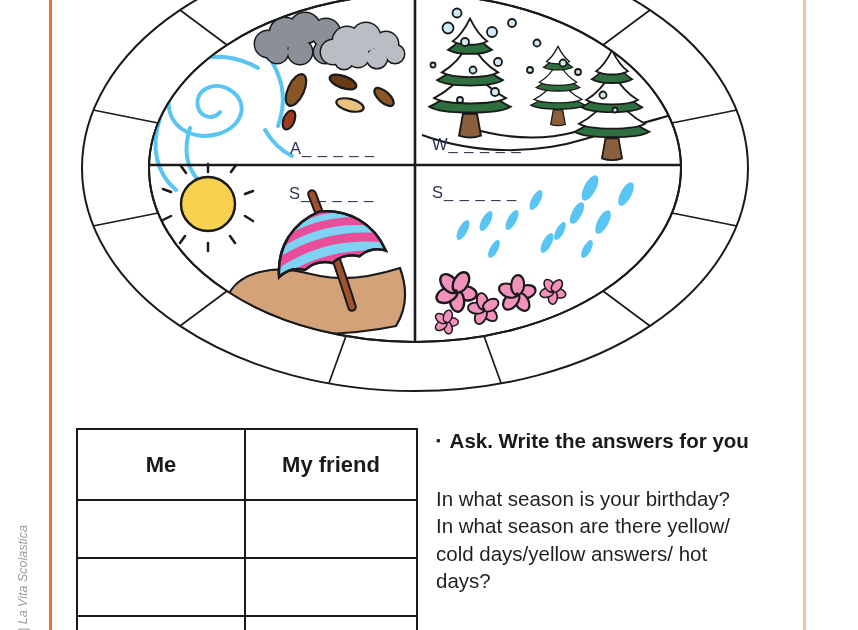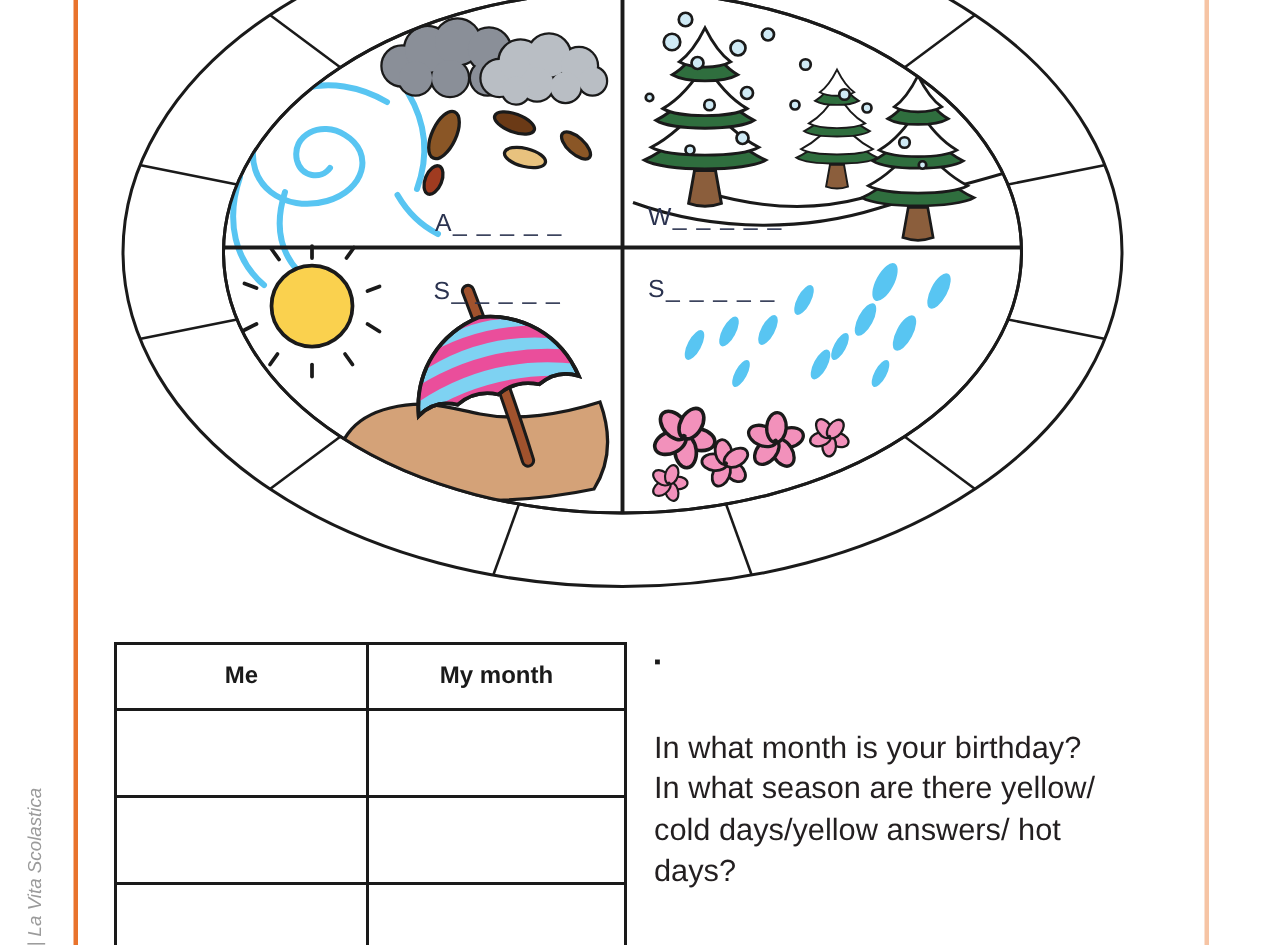--- a/index.html
+++ b/index.html
@@ -10,21 +10,21 @@
   .rule-right{left:803px;width:3px;background:#f6c4a4;}
   .side-text{position:absolute;left:16px;top:631px;transform:rotate(-90deg);
     transform-origin:0 0;white-space:nowrap;font-style:italic;
     font-size:12.5px;color:#9b9b9b;}
   .wheel-wrap{position:absolute;left:0;top:0;width:858px;height:422px;}
   svg text.blank{font-family:"Liberation Sans",sans-serif;font-size:16.5px;
     letter-spacing:1px;fill:#2b3350;}
   .answer-table{position:absolute;left:76px;top:428px;width:338px;
     border:2px solid #1a1a1a;background:#fff;}
   .t-row{display:flex;height:56px;border-top:2px solid #1a1a1a;}
-  .t-row.head{height:42px;border-top:none;font-weight:bold;font-size:16px;color:#1a1a1a;}
+  .t-row.head{height:69px;border-top:none;font-weight:bold;font-size:22px;color:#1a1a1a;}
   .t-cell{flex:0 0 166px;display:flex;align-items:center;justify-content:center;}
   .t-cell:first-child{border-right:2px solid #1a1a1a;}
   .t-cell.c2{flex:1;}
   .exercise{position:absolute;left:436px;top:427px;width:345px;}
   .ex-title{display:flex;gap:9px;font-weight:bold;font-size:20.5px;line-height:27px;color:#1a1a1a;}
   .ex-bullet{font-size:13px;line-height:27px;}
   .questions{margin-top:31px;font-size:20.5px;line-height:27.4px;color:#231f20;}
 </style>
 </head>
 <body>
@@ -233,41 +233,42 @@
     </g>
   </g>
 
   <ellipse cx="415" cy="168" rx="266" ry="174" fill="none" stroke="#1a1a1a" stroke-width="2"></ellipse>
 </svg>
 </div>
 
 <div class="answer-table">
   <div class="t-row head">
     <div class="t-cell">Me</div>
-    <div class="t-cell c2">My month</div>
+    <div class="t-cell c2">My friend</div>
   </div>
   <div class="t-row">
     <div class="t-cell"></div>
     <div class="t-cell c2"></div>
   </div>
   <div class="t-row">
     <div class="t-cell"></div>
     <div class="t-cell c2"></div>
   </div>
   <div class="t-row">
     <div class="t-cell"></div>
     <div class="t-cell c2"></div>
   </div>
 </div>
 
 <div class="exercise">
   <div class="ex-title">
     <span class="ex-bullet">▪</span>
     <span>
+      <div>Ask. Write the answers for you</div>
     </span>
   </div>
   <div class="questions">
-    <div>In what month is your birthday?</div>
+    <div>In what season is your birthday?</div>
     <div>In what season are there yellow/</div>
     <div>cold days/yellow answers/ hot</div>
     <div>days?</div>
   </div>
 </div>
 
 </body></html>

